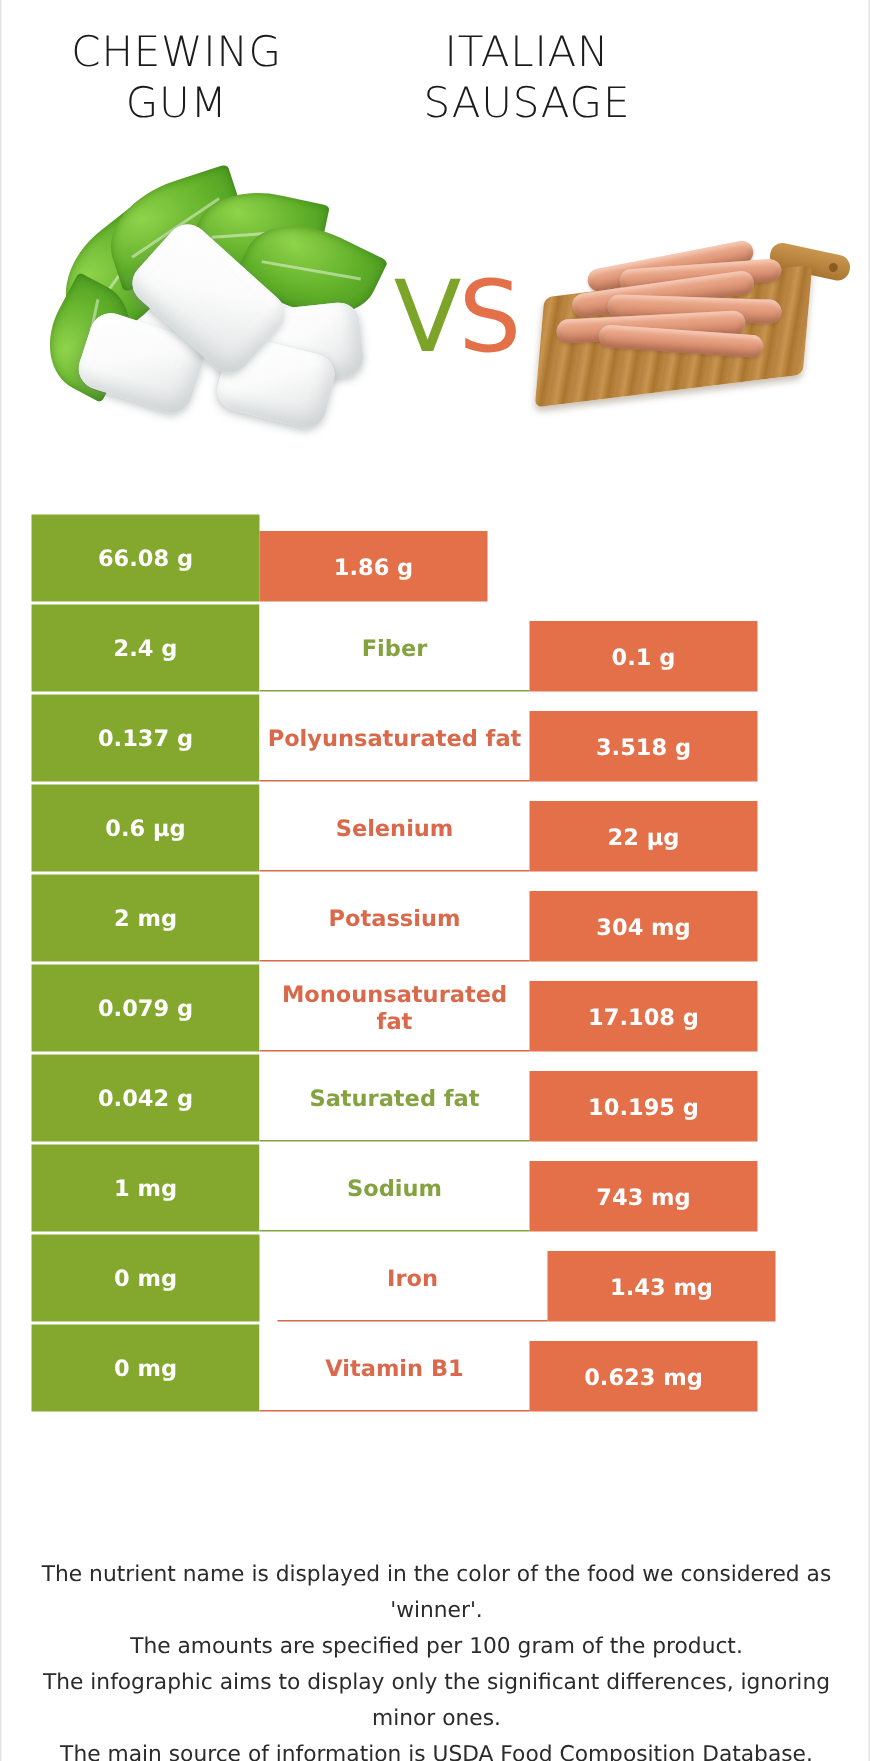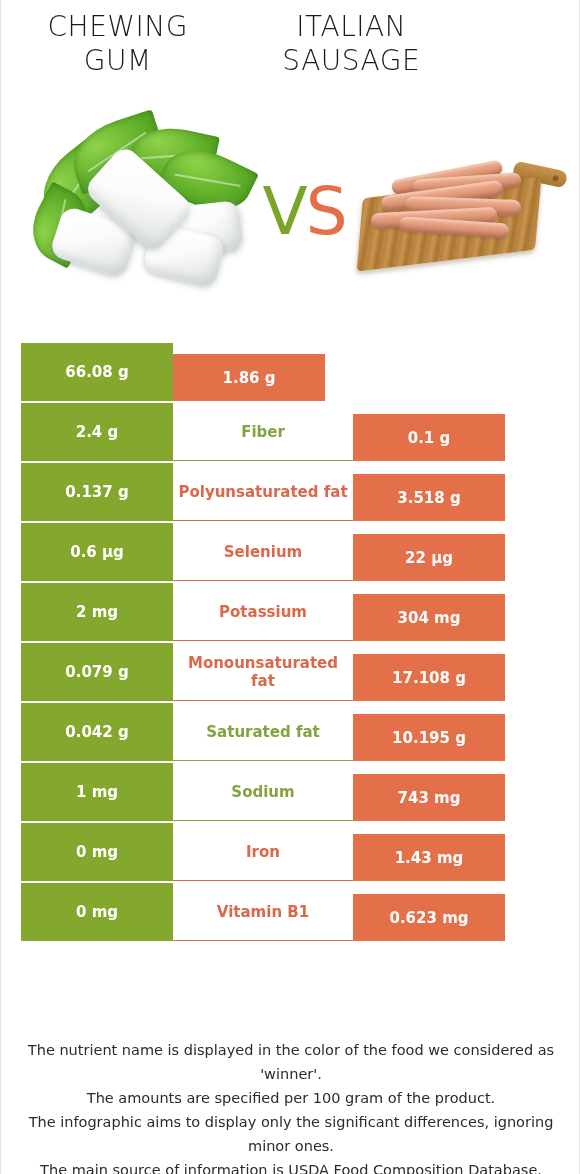--- a/index.html
+++ b/index.html
@@ -22,21 +22,21 @@
     background: #ffffff;
     border-left: 1px solid #e3e3e3;
     border-right: 1px solid #e3e3e3;
     box-sizing: border-box;
     overflow: hidden;
   }
 
   
   .titles {
     position: absolute;
-    top: 10px;
+    top: 18px;
     left: 0;
     width: 467px;
     height: 88px;
     display: flex;
   }
   .title-cell {
     width: 290px;
     text-align: center;
     font-size: 28px;
     line-height: 34px;
@@ -284,21 +284,21 @@
         <div class="cell-mid mid-green" style="border-bottom-color: rgb(132, 163, 64);">Saturated fat</div>
         <div class="cell-right">10.195 g</div>
       </div>
       <div class="row">
         <div class="cell-left">1 mg</div>
         <div class="cell-mid mid-green" style="border-bottom-color: rgb(132, 163, 64);">Sodium</div>
         <div class="cell-right">743 mg</div>
       </div>
       <div class="row">
         <div class="cell-left">0 mg</div>
-        <div class="cell-mid mid-orange" style="border-bottom-color: rgb(217, 105, 74);">Iron</div>
+        <div class="cell-mid mid-orange" style="border-bottom-color: rgb(217, 105, 74); margin-left: 12px;">Iron</div>
         <div class="cell-right">1.43 mg</div>
       </div>
       <div class="row">
         <div class="cell-left">0 mg</div>
         <div class="cell-mid mid-orange" style="border-bottom-color: rgb(217, 105, 74);">Vitamin B1</div>
         <div class="cell-right">0.623 mg</div>
       </div>
     </div>
 
   <div class="footer">

